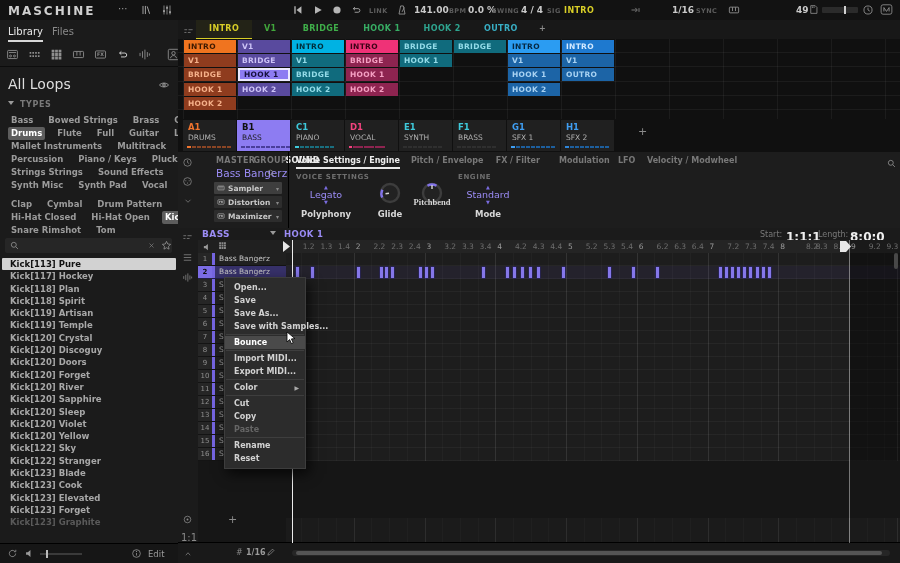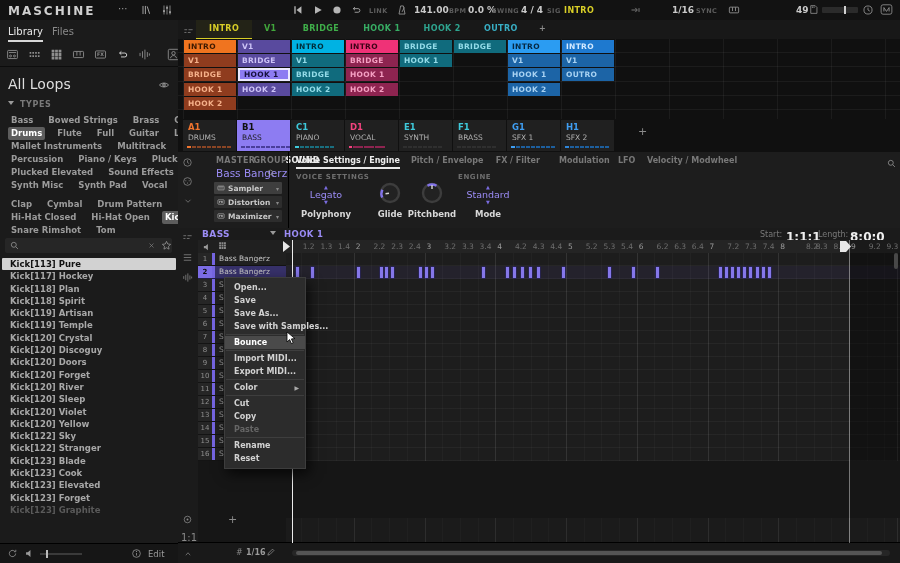--- a/index.html
+++ b/index.html
@@ -291,21 +291,21 @@
           <circle cx="8" cy="8" r="1.7"></circle>
         </svg>
       </span>
     <span class="abs types-lab" style="left:20px;top:80px;">TYPES</span>
     <span class="abs" style="left:8px;top:81px;width:0;height:0;border-left:3.5px solid transparent;border-right:3.5px solid transparent;border-top:4px solid #9a9a9a;"></span>
     <div class="abs" id="typeTags" style="left:8px;top:94px;width:168px;">
         <div class="tagrow"><span class="tag">Bass</span><span class="tag">Bowed Strings</span><span class="tag">Brass</span><span class="tag">Chord</span></div>
         <div class="tagrow"><span class="tag sel">Drums</span><span class="tag">Flute</span><span class="tag">Full</span><span class="tag">Guitar</span><span class="tag">Lick</span></div>
         <div class="tagrow"><span class="tag">Mallet Instruments</span><span class="tag">Multitrack</span><span class="tag">Organ</span></div>
         <div class="tagrow"><span class="tag">Percussion</span><span class="tag">Piano / Keys</span><span class="tag">Pluck</span></div>
-        <div class="tagrow"><span class="tag">Plucked Elevated</span><span class="tag">Sound Effects</span><span class="tag">Synth Lead</span></div>
+        <div class="tagrow"><span class="tag">Strings Strings</span><span class="tag">Sound Effects</span><span class="tag">Synth Lead</span></div>
         <div class="tagrow"><span class="tag">Synth Misc</span><span class="tag">Synth Pad</span><span class="tag">Vocal</span></div>
       </div>
     <div class="abs" id="subTags" style="left:8px;top:178px;width:168px;">
         <div class="tagrow"><span class="tag">Clap</span><span class="tag">Cymbal</span><span class="tag">Drum Pattern</span><span class="tag">Hi-Hat</span></div>
         <div class="tagrow"><span class="tag">Hi-Hat Closed</span><span class="tag">Hi-Hat Open</span><span class="tag sel">Kick</span></div>
         <div class="tagrow"><span class="tag">Snare Rimshot</span><span class="tag">Tom</span></div>
       </div>
     <div class="searchbox">
       <span class="abs" style="left:4px;top:2px;">
           <svg width="11" height="11" viewBox="0 0 16 16" fill="none" stroke="#9a9a9a" stroke-width="1.1" style="color:#9a9a9a">
@@ -331,20 +331,21 @@
         <div class="res">Kick[117] Hockey</div>
         <div class="res">Kick[118] Plan</div>
         <div class="res">Kick[118] Spirit</div>
         <div class="res">Kick[119] Artisan</div>
         <div class="res">Kick[119] Temple</div>
         <div class="res">Kick[120] Crystal</div>
         <div class="res">Kick[120] Discoguy</div>
         <div class="res">Kick[120] Doors</div>
         <div class="res">Kick[120] Forget</div>
         <div class="res">Kick[120] River</div>
+        <div class="res">Kick[120] Sapphire</div>
         <div class="res">Kick[120] Sleep</div>
         <div class="res">Kick[120] Violet</div>
         <div class="res">Kick[120] Yellow</div>
         <div class="res">Kick[122] Sky</div>
         <div class="res">Kick[122] Stranger</div>
         <div class="res">Kick[123] Blade</div>
         <div class="res">Kick[123] Cook</div>
         <div class="res">Kick[123] Elevated</div>
         <div class="res">Kick[123] Forget</div>
         <div class="res dim">Kick[123] Graphite</div>
@@ -639,21 +640,21 @@
           </svg>
         </div>
         <div class="plab" style="left: 182px; top: 57px; width: 60px;">Glide</div>
         <div class="abs" style="left: 240px; top: 27px;">
           <svg width="28" height="28" viewBox="0 0 28 28">
             <circle cx="14" cy="14" r="9" fill="#222" stroke="#3d3d3d" stroke-width="2.4"></circle>
             <path d="M9.5 6.8 A9 9 0 0 1 18.5 6.8" fill="none" stroke="#8273e8" stroke-width="2.4"></path>
             <line x1="14" y1="6" x2="14" y2="10" stroke="#d8d8d8" stroke-width="1.4"></line>
           </svg>
         </div>
-        <div class="plab" style="left: 224px; top: 57px; width: 60px;">Pitchbend</div>
+        <div class="plab" style="left: 224px; top: 45px; width: 60px; font-family: Liberation Serif, serif;">Pitchbend</div>
         <div class="pval" style="left: 280px; top: 33px; width: 60px;"><span class="ar">▲</span>Standard<span class="ar">▼</span></div>
         <div class="plab" style="left: 280px; top: 57px; width: 60px;">Mode</div>
       </div>
     <span class="abs" style="left:708px;top:6px;">
         <svg width="11" height="11" viewBox="0 0 16 16" fill="none" stroke="#9a9a9a" stroke-width="1.1" style="color:#9a9a9a">
           <circle cx="7" cy="7" r="3.6"></circle>
           <line x1="9.8" y1="9.8" x2="13" y2="13"></line>
         </svg>
       </span>
   </div>

